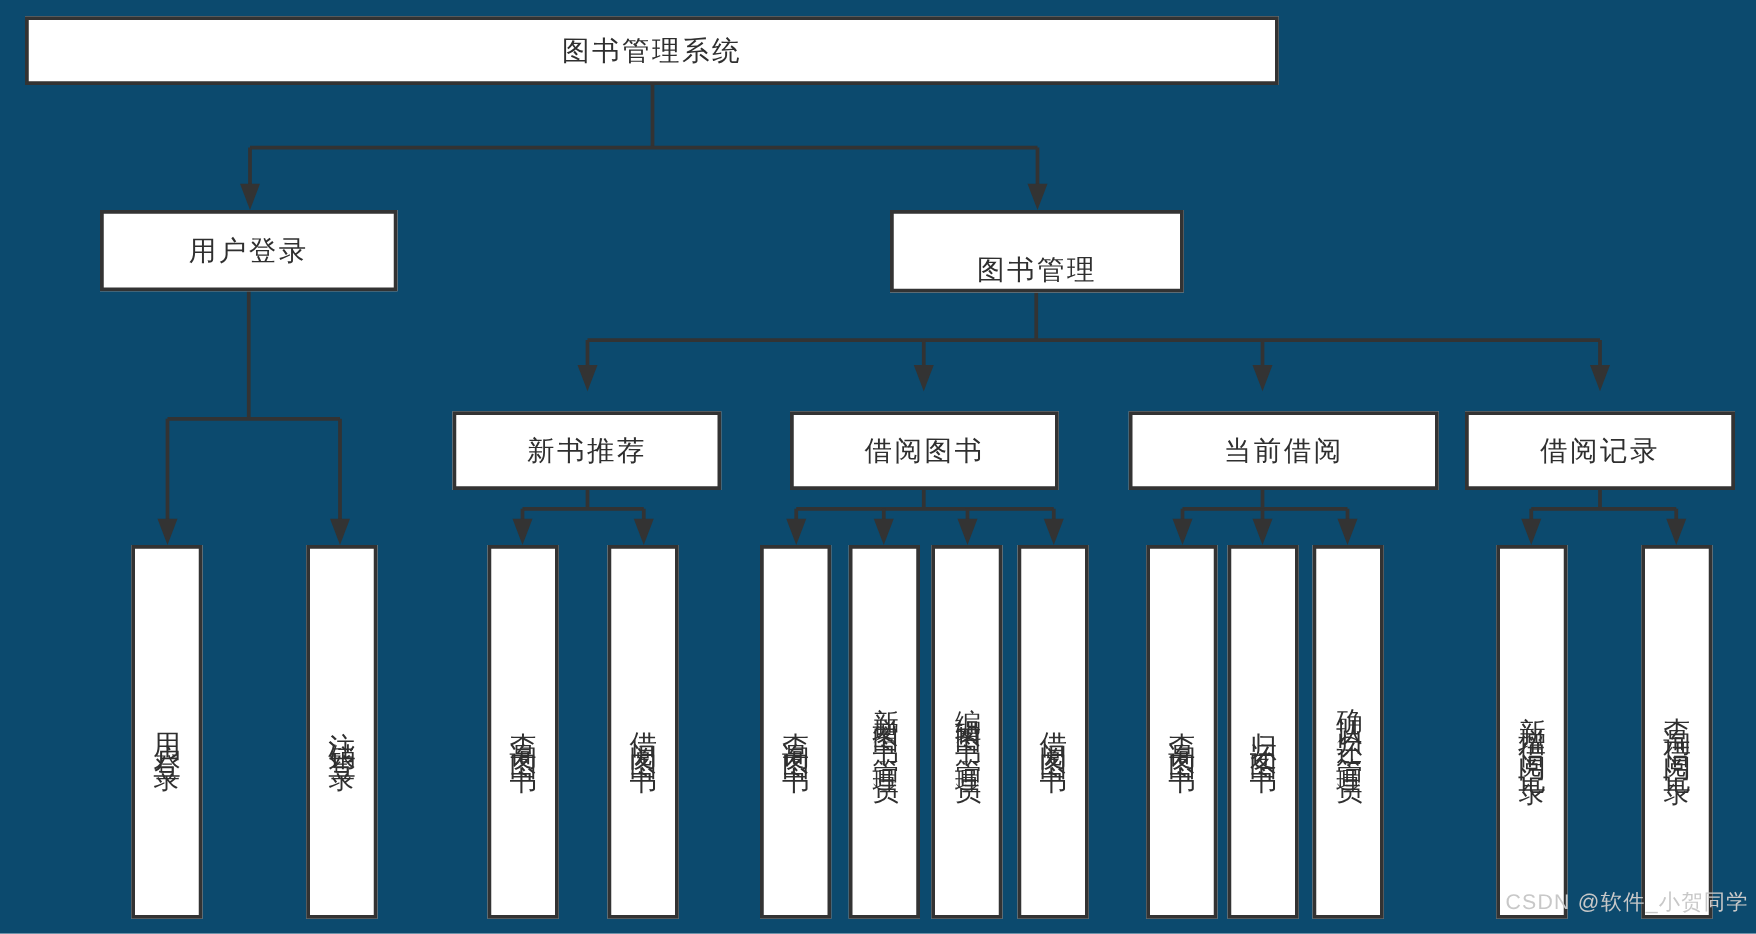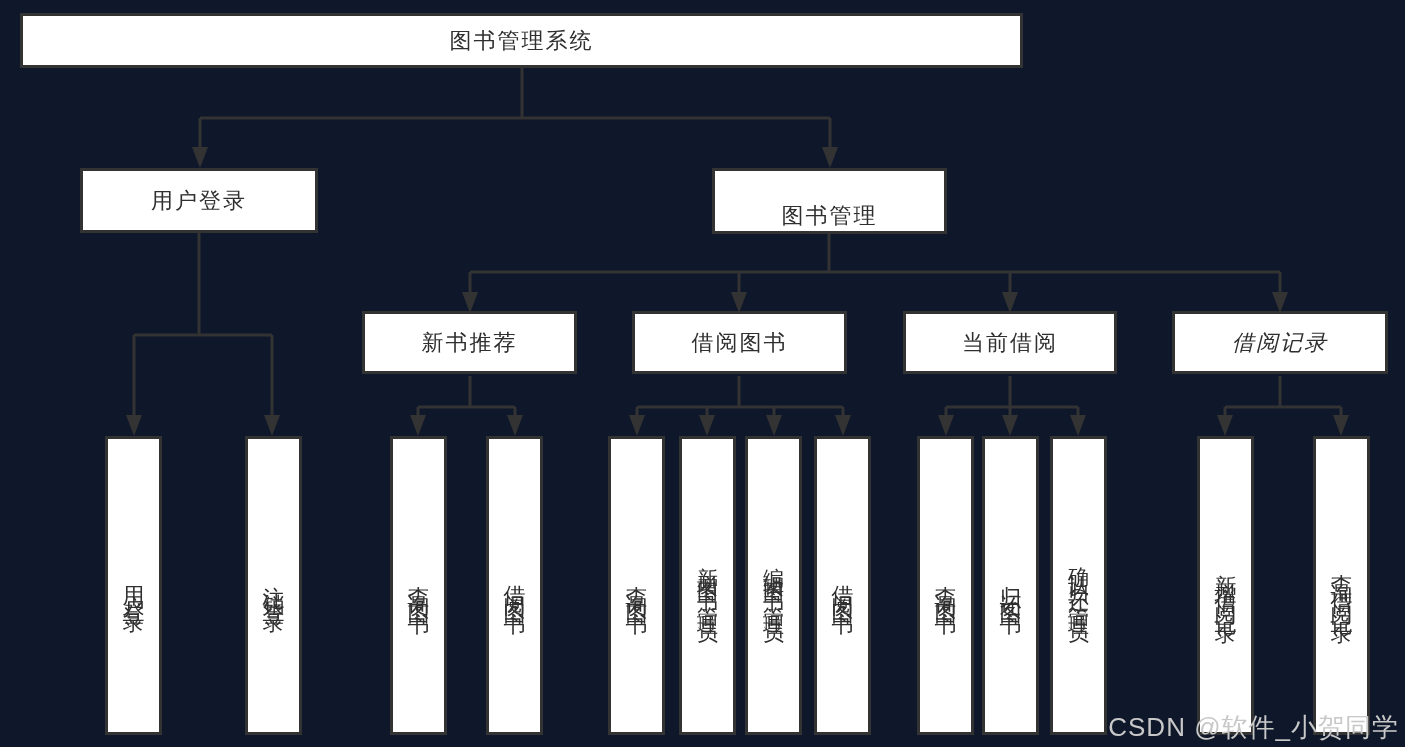--- a/index.html
+++ b/index.html
@@ -1,19 +1,19 @@
 <!DOCTYPE html>
 <html><head>
 <meta charset="utf-8">
 <style>
   html,body{margin:0;padding:0;background:#ffffff;}
   #stage{
     position:relative;
     width:1405px;height:747px;
-    background:#0f172a;
+    background:#0c4a6e;
     font-family:"Liberation Sans","DejaVu Sans",sans-serif;
     overflow:hidden;
   }
   .box{
     position:absolute;
     box-sizing:border-box;
     background:#ffffff;
     border:3px solid #333333;
     display:flex;
     align-items:center;
@@ -34,40 +34,40 @@
   }
   .vt-4{font-size:22px;letter-spacing:9px;}
   .vt-6{font-size:22px;letter-spacing:10px;}
   .vt-9{font-size:21px;letter-spacing:8px;}
   
   .n-root{left:20px;top:13px;width:1003px;height:55px;}
   
   .n-login{left:80px;top:168px;width:238px;height:65px;}
   .n-mgmt{left:712px;top:168px;width:235px;height:66px;align-items:flex-end;}
   
-  .lv3{top:311px;height:63px;}
+  .lv3{top:329px;height:63px;}
   .n-recommend{left:362px;width:215px;}
   .n-borrow{left:632px;width:215px;}
-  .n-current{left:903px;width:214px;}
-  .n-records{left:1172px;width:216px;font-style:italic;}
+  .n-current{left:903px;width:248px;}
+  .n-records{left:1172px;width:216px;}
   
   .leaf{top:436px;width:57px;height:299px;}
   .n-a1{left:105px;} .n-a2{left:245px;}
   .n-b1{left:390px;} .n-b2{left:486px;}
   .n-c1{left:608px;} .n-c2{left:679px;} .n-c3{left:745px;} .n-c4{left:814px;}
   .n-d1{left:917px;} .n-d2{left:982px;} .n-d3{left:1050px;}
   .n-e1{left:1197px;} .n-e2{left:1313px;}
   #connectors{
     position:absolute;left:0;top:0;width:1405px;height:747px;
     pointer-events:none;
   }
   #watermark{
     position:absolute;
     right:6px;top:710px;
-    font-size:26px;
+    font-size:17px;
     color:#c8c8c8;
     letter-spacing:1px;
     white-space:nowrap;
   }
 </style>
 </head>
 <body>
 
 <div id="stage">
 

